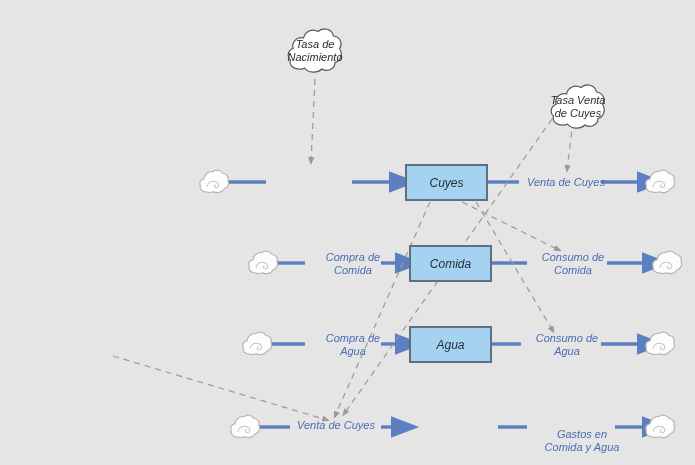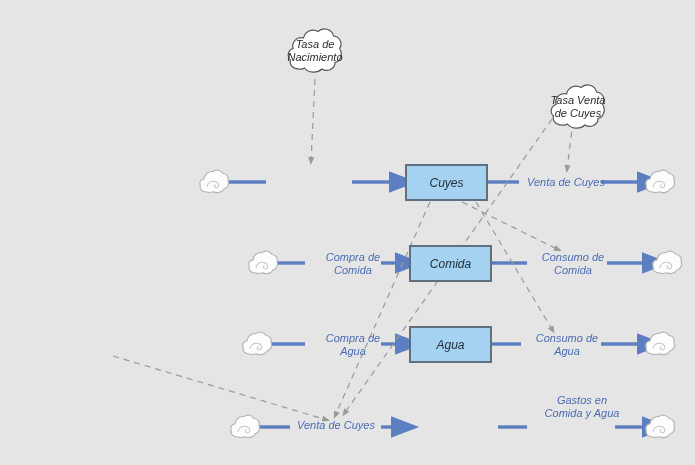--- a/index.html
+++ b/index.html
@@ -286,16 +286,16 @@
 Comida</div>
 
   <div class="flow-label" style="left:308px; top:332px; width:90px;">Compra de
 Agua</div>
 
   <div class="flow-label" style="left:522px; top:332px; width:90px;">Consumo de
 Agua</div>
 
   <div class="flow-label" style="left:288px; top:419px; width:96px;">Venta de Cuyes</div>
 
-  <div class="flow-label" style="left:528px; top:394px; width:108px;">Gastos en
+  <div class="flow-label" style="left:528px; top:428px; width:108px;">Gastos en
 Comida y Agua</div>
 
 </div>
 
 </body></html>

